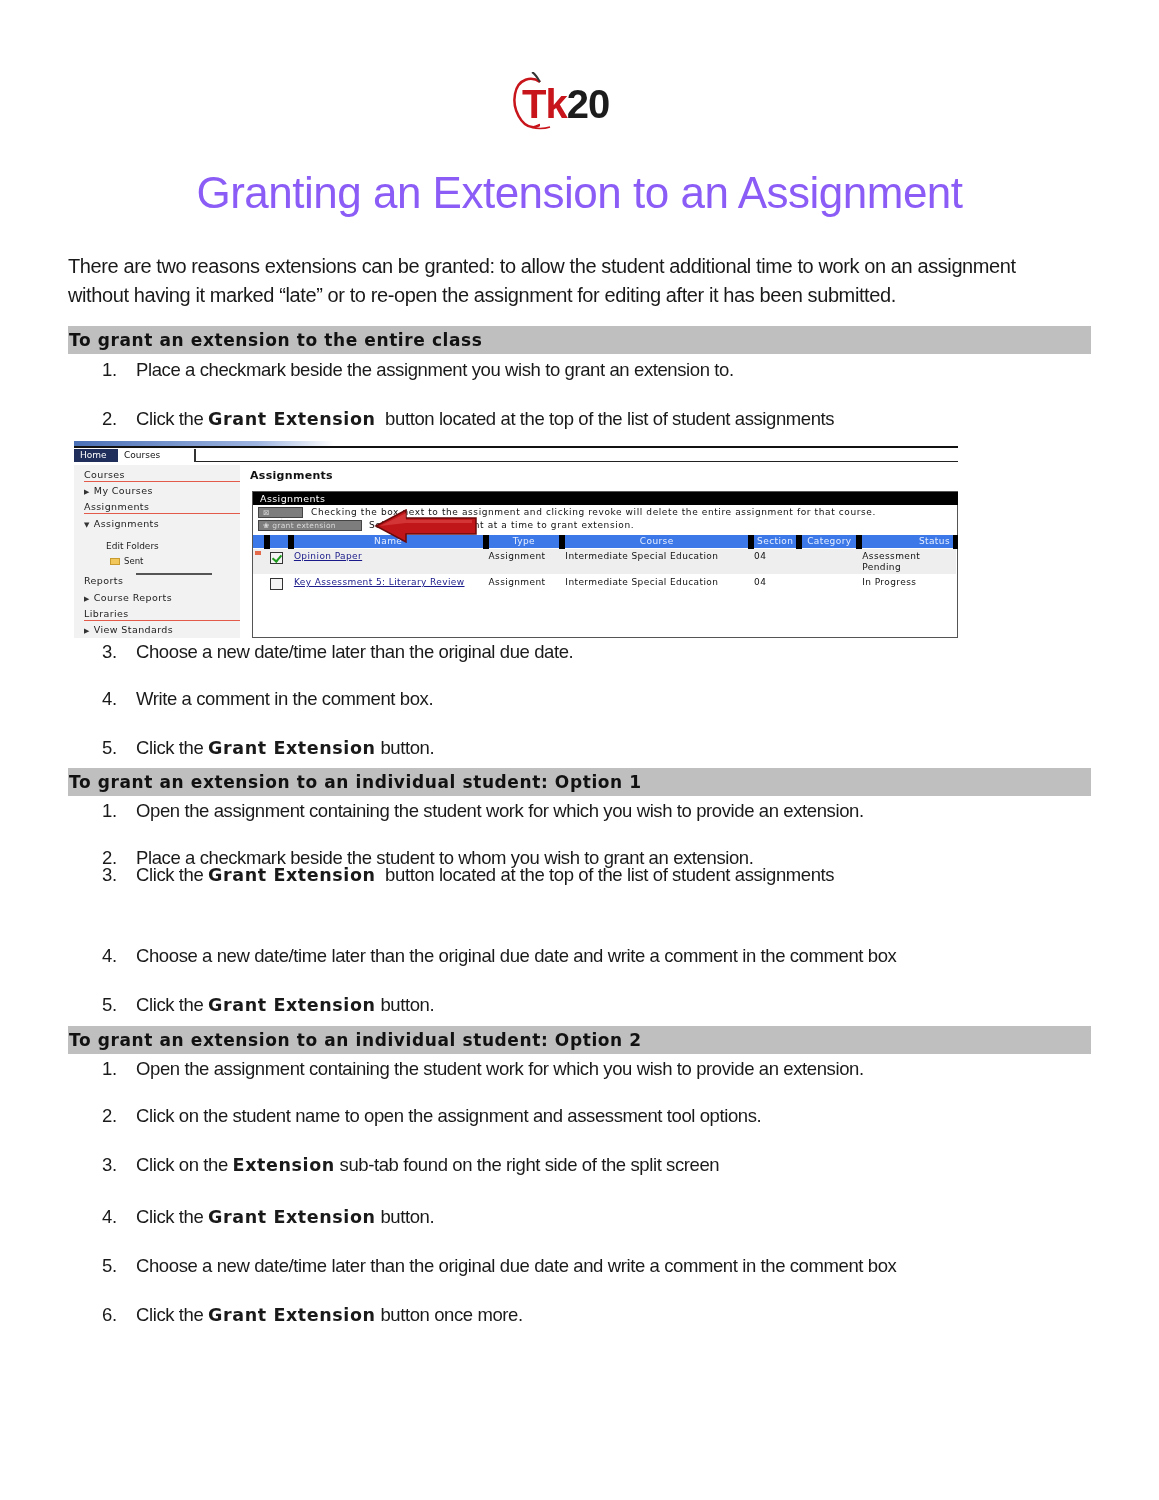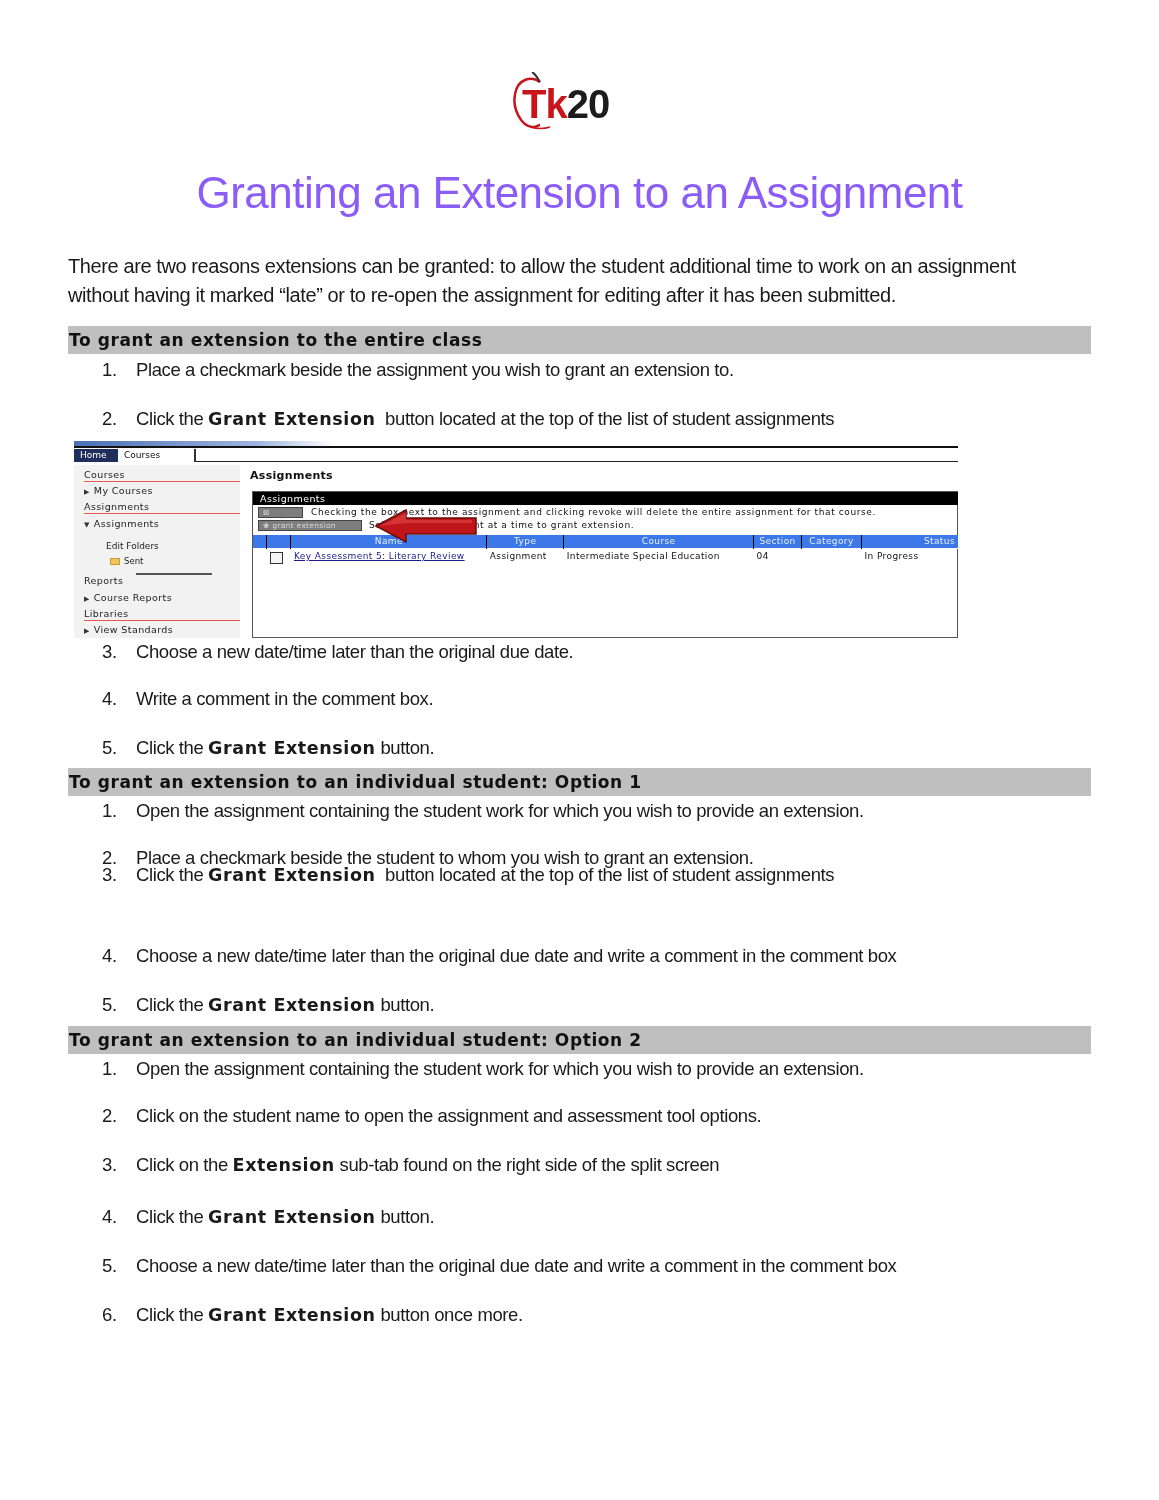--- a/index.html
+++ b/index.html
@@ -45,21 +45,21 @@
     .shot .panel { position: absolute; left: 6px; top: 26px; width: 706px; height: 147px; border: 1px solid #555; background: #fff; }
     .shot .panel-head { position: absolute; left: 0; top: 0; width: 706px; height: 13px; background: #000; color: #fff; font-size: 9.5px; line-height: 13px; padding-left: 7px; letter-spacing: 0.4px; }
     .shot .btn { position: absolute; height: 11px; background: #7d7d7d; border: 1px solid #444; color: #d9d9d9; font-size: 7.5px; line-height: 9px; padding: 0 4px; letter-spacing: 0.3px; }
     .shot .btn-revoke { left: 5px; top: 15px; width: 45px; }
     .shot .btn-grant { left: 5px; top: 28px; width: 104px; }
     .shot .note { position: absolute; left: 58px; font-size: 9px; color: #111; letter-spacing: 0.6px; white-space: nowrap; }
     .shot .note1 { top: 15px; }
     .shot .note2 { top: 28px; left: 116px; }
 
     .shot table { position: absolute; left: 0; top: 43px; width: 706px; border-collapse: collapse; font-size: 9px; letter-spacing: 0.4px; }
-    .shot th { background: #3c78e8; color: #e6eeff; font-weight: normal; height: 13px; line-height: 13px; border-right: 1px solid #000000; padding: 0 3px; }
+    .shot th { background: #3c78e8; color: #e6eeff; font-weight: normal; height: 13px; line-height: 13px; border-right: 6px solid #000000; padding: 0 3px; }
     .shot td { vertical-align: top; padding: 2px 3px 1px 3px; color: #111; line-height: 11px; border-top: 1px solid #fff; }
     .shot tr.alt td { background: #eeeeee; }
     .shot td.name a { color: #1a1a8a; text-decoration: underline; }
     .shot .cb { display: inline-block; width: 13px; height: 12px; border: 1px solid #333; background: #f4f4f4; margin-top: 1px; position: relative; }
     .shot .cb.checked::after { content: ""; position: absolute; left: 3px; top: 0px; width: 4px; height: 7px; border: solid #1e9b1e; border-width: 0 2px 2px 0; transform: rotate(40deg); }
     .shot .flag { position: absolute; width: 6px; height: 4px; background: #e36a4a; }
 
     .shot .red-arrow { position: absolute; left: 300px; top: 68px; width: 104px; height: 34px; }
   </style>
 </head>
@@ -133,20 +133,32 @@
             <th></th>
             <th>Name</th>
             <th>Type</th>
             <th>Course</th>
             <th>Section</th>
             <th>Category</th>
             <th style="text-align:right;">Status</th>
           </tr>
         </thead>
         <tbody>
+          <tr class="alt">
+            <td style="position:relative;">
+                <span class="flag" style="left:2px; top:2px;"></span>
+              </td>
+            <td><span class="cb checked"></span></td>
+            <td class="name"><a>Opinion Paper</a></td>
+            <td>Assignment</td>
+            <td>Intermediate Special Education</td>
+            <td>04</td>
+            <td></td>
+            <td>Assessment Pending</td>
+          </tr>
           <tr>
             <td></td>
             <td><span class="cb"></span></td>
             <td class="name"><a>Key Assessment 5: Literary Review</a></td>
             <td>Assignment</td>
             <td>Intermediate Special Education</td>
             <td>04</td>
             <td></td>
             <td>In Progress</td>
           </tr>

